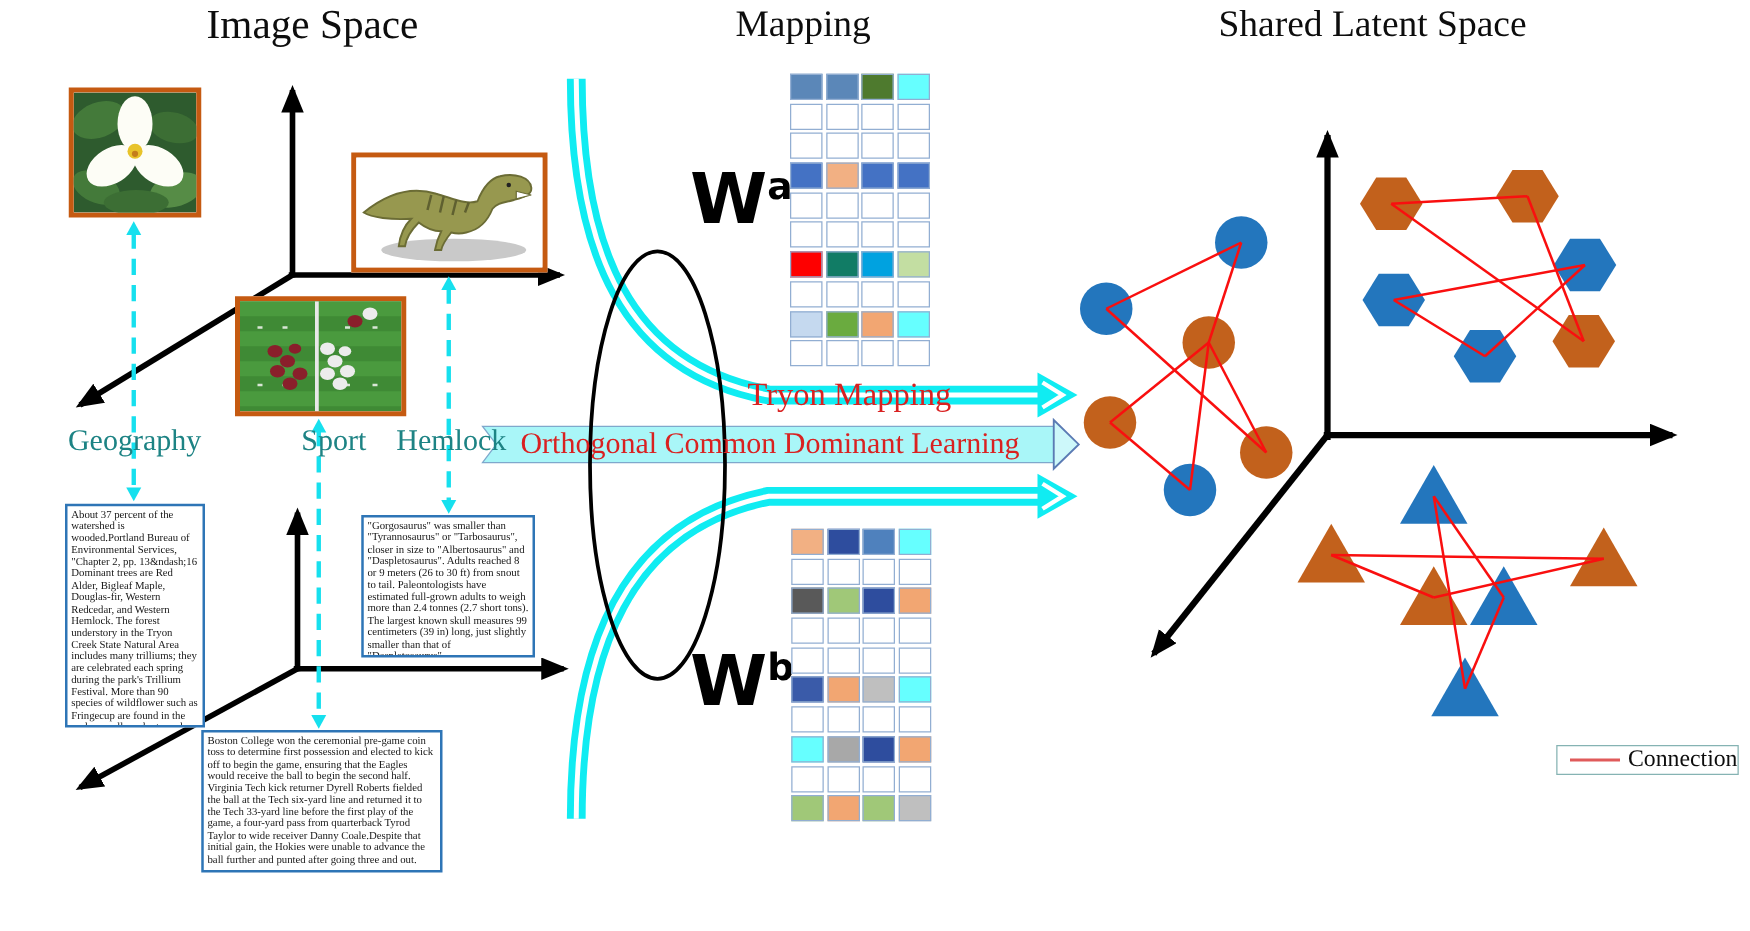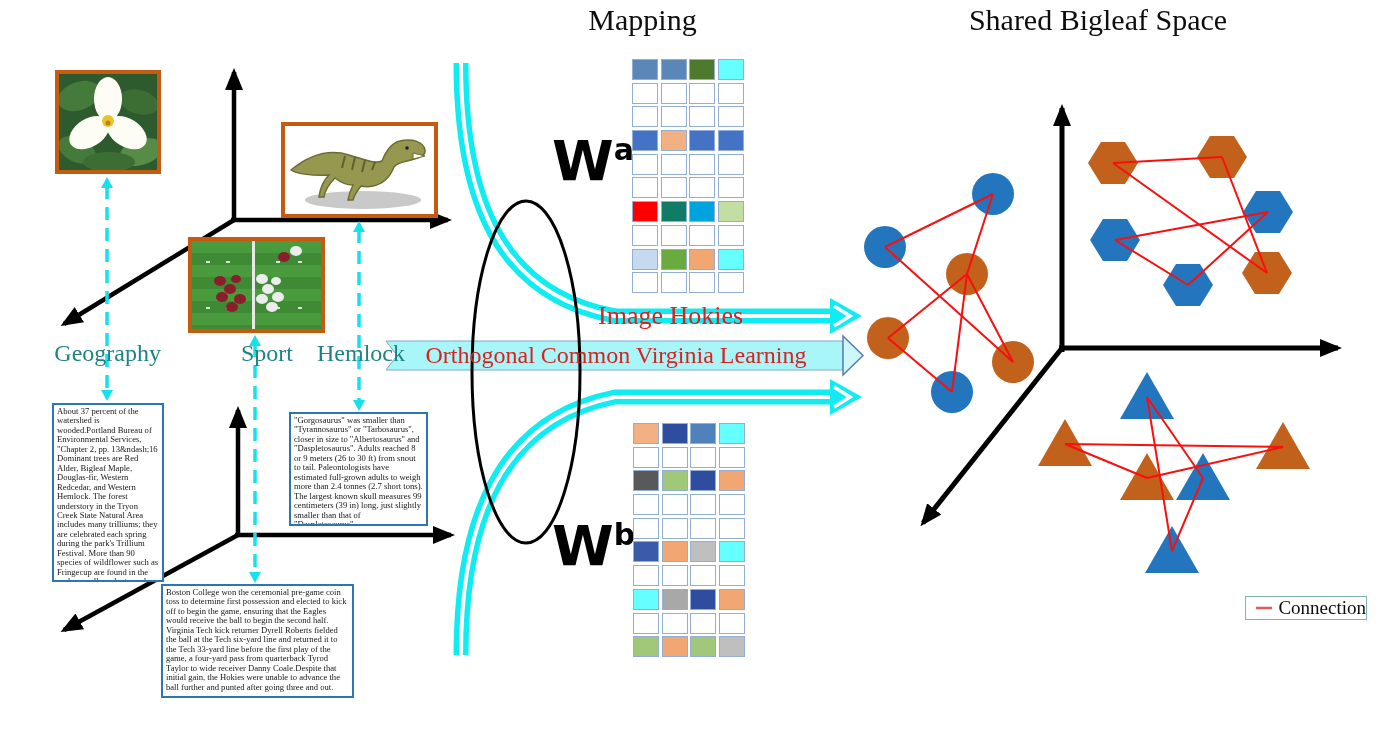--- a/index.html
+++ b/index.html
@@ -154,22 +154,23 @@
           <ellipse cx="76" cy="48" rx="6" ry="5"></ellipse>
         <ellipse cx="70" cy="58" rx="6" ry="5"></ellipse>
           <ellipse cx="84" cy="40" rx="5" ry="4"></ellipse>
         <ellipse cx="86" cy="56" rx="6" ry="5"></ellipse>
           <ellipse cx="80" cy="66" rx="6" ry="5"></ellipse>
         <ellipse cx="104" cy="10" rx="6" ry="5"></ellipse>
       </g>
     </svg>
   </div>
 
+  <div class="abs title" style="left:120px;top:2px;width:260px;font-size:33px;">Image Space</div>
   <div class="abs title" style="left:555px;top:3px;width:175px;font-size:30px;">Mapping</div>
-  <div class="abs title" style="left:928px;top:3px;width:340px;font-size:30px;">Shared Bigleaf Space</div>
+  <div class="abs title" style="left:928px;top:3px;width:340px;font-size:30px;">Shared Latent Space</div>
 
   <div class="abs cat-label" style="left:45px;top:340px;width:116px;">Geography</div>
   <div class="abs cat-label" style="left:219px;top:340px;width:74px;">Sport</div>
   <div class="abs cat-label" style="left:317px;top:340px;width:86px;">Hemlock</div>
 
   <div class="abs wlabel" style="left:552px;top:122px;">
     <span>W</span><sup>a</sup>
   </div>
   <div class="abs wlabel" style="left:552px;top:478px;margin-top:29px;">
     <span>W</span><sup>b</sup>
@@ -254,23 +255,23 @@
       <div class="mcell"></div>
       <div class="mcell"></div>
       <div class="mcell"></div>
       <div class="mcell" style="background: rgb(160, 200, 120);"></div>
       <div class="mcell" style="background: rgb(242, 166, 114);"></div>
       <div class="mcell" style="background: rgb(160, 200, 120);"></div>
       <div class="mcell" style="background: rgb(191, 191, 191);"></div>
     </div>
 
 
-  <div class="abs red-label" style="left:598px;top:301px;">Image Hokies</div>
-
-  <div class="abs band-text" style="left:390px;top:341px;width:452px;">Orthogonal Common Virginia Learning</div>
+  <div class="abs red-label" style="left:598px;top:301px;">Tryon Mapping</div>
+
+  <div class="abs band-text" style="left:390px;top:341px;width:452px;">Orthogonal Common Dominant Learning</div>
 
   <div class="abs textbox" style="left:52px;top:403px;width:112px;height:179px;">About 37 percent of the watershed is wooded.Portland Bureau of Environmental Services, "Chapter 2, pp. 13&amp;ndash;16 Dominant trees are Red Alder, Bigleaf Maple, Douglas-fir, Western Redcedar, and Western Hemlock. The forest understory in the Tryon Creek State Natural Area includes many trilliums; they are celebrated each spring during the park's Trillium Festival. More than 90 species of wildflower such as Fringecup are found in the park as well as plants such as Sword Fern.</div>
   <div class="abs textbox" style="left:289px;top:412px;width:139px;height:114px;">"Gorgosaurus" was smaller than "Tyrannosaurus" or "Tarbosaurus", closer in size to "Albertosaurus" and "Daspletosaurus". Adults reached 8 or 9 meters (26 to 30 ft) from snout to tail. Paleontologists have estimated full-grown adults to weigh more than 2.4 tonnes (2.7 short tons). The largest known skull measures 99 centimeters (39 in) long, just slightly smaller than that of "Daspletosaurus".</div>
   <div class="abs textbox" style="left:161px;top:584px;width:193px;height:114px;">Boston College won the ceremonial pre-game coin toss to determine first possession and elected to kick off to begin the game, ensuring that the Eagles would receive the ball to begin the second half. Virginia Tech kick returner Dyrell Roberts fielded the ball at the Tech six-yard line and returned it to the Tech 33-yard line before the first play of the game, a four-yard pass from quarterback Tyrod Taylor to wide receiver Danny Coale.Despite that initial gain, the Hokies were unable to advance the ball further and punted after going three and out.</div>
 
   <svg class="layer" id="latent-layer">
       <g>
         <circle cx="993" cy="194" r="21" fill="#2376bd"></circle>
         <circle cx="885" cy="247" r="21" fill="#2376bd"></circle>
         <circle cx="967" cy="274" r="21" fill="#c2611c"></circle>
@@ -308,20 +309,20 @@
         <polygon points="1172,526 1145,573 1199,573" fill="#2376bd"></polygon>
         <line x1="1065" y1="444" x2="1283" y2="447" class="conn"></line>
         <line x1="1065" y1="444" x2="1147" y2="478" class="conn"></line>
         <line x1="1147" y1="478" x2="1283" y2="447" class="conn"></line>
         <line x1="1147" y1="397" x2="1203" y2="478" class="conn"></line>
         <line x1="1203" y1="478" x2="1172" y2="551" class="conn"></line>
         <line x1="1147" y1="397" x2="1172" y2="551" class="conn"></line>
       </g>
     </svg>
 
-  <div class="abs legend" style="left:1245px;top:596px;width:122px;height:24px;">
+  <div class="abs legend" style="left:1245px;top:596px;width:146px;height:24px;">
     <svg width="48" height="10" style="margin-left:8px;">
       <line x1="2" y1="5" x2="44" y2="5" stroke="#e05a5a" stroke-width="2.5"></line>
     </svg>
     <span class="txt">Connection</span>
   </div>
 
 </div>
 
 </body></html>

